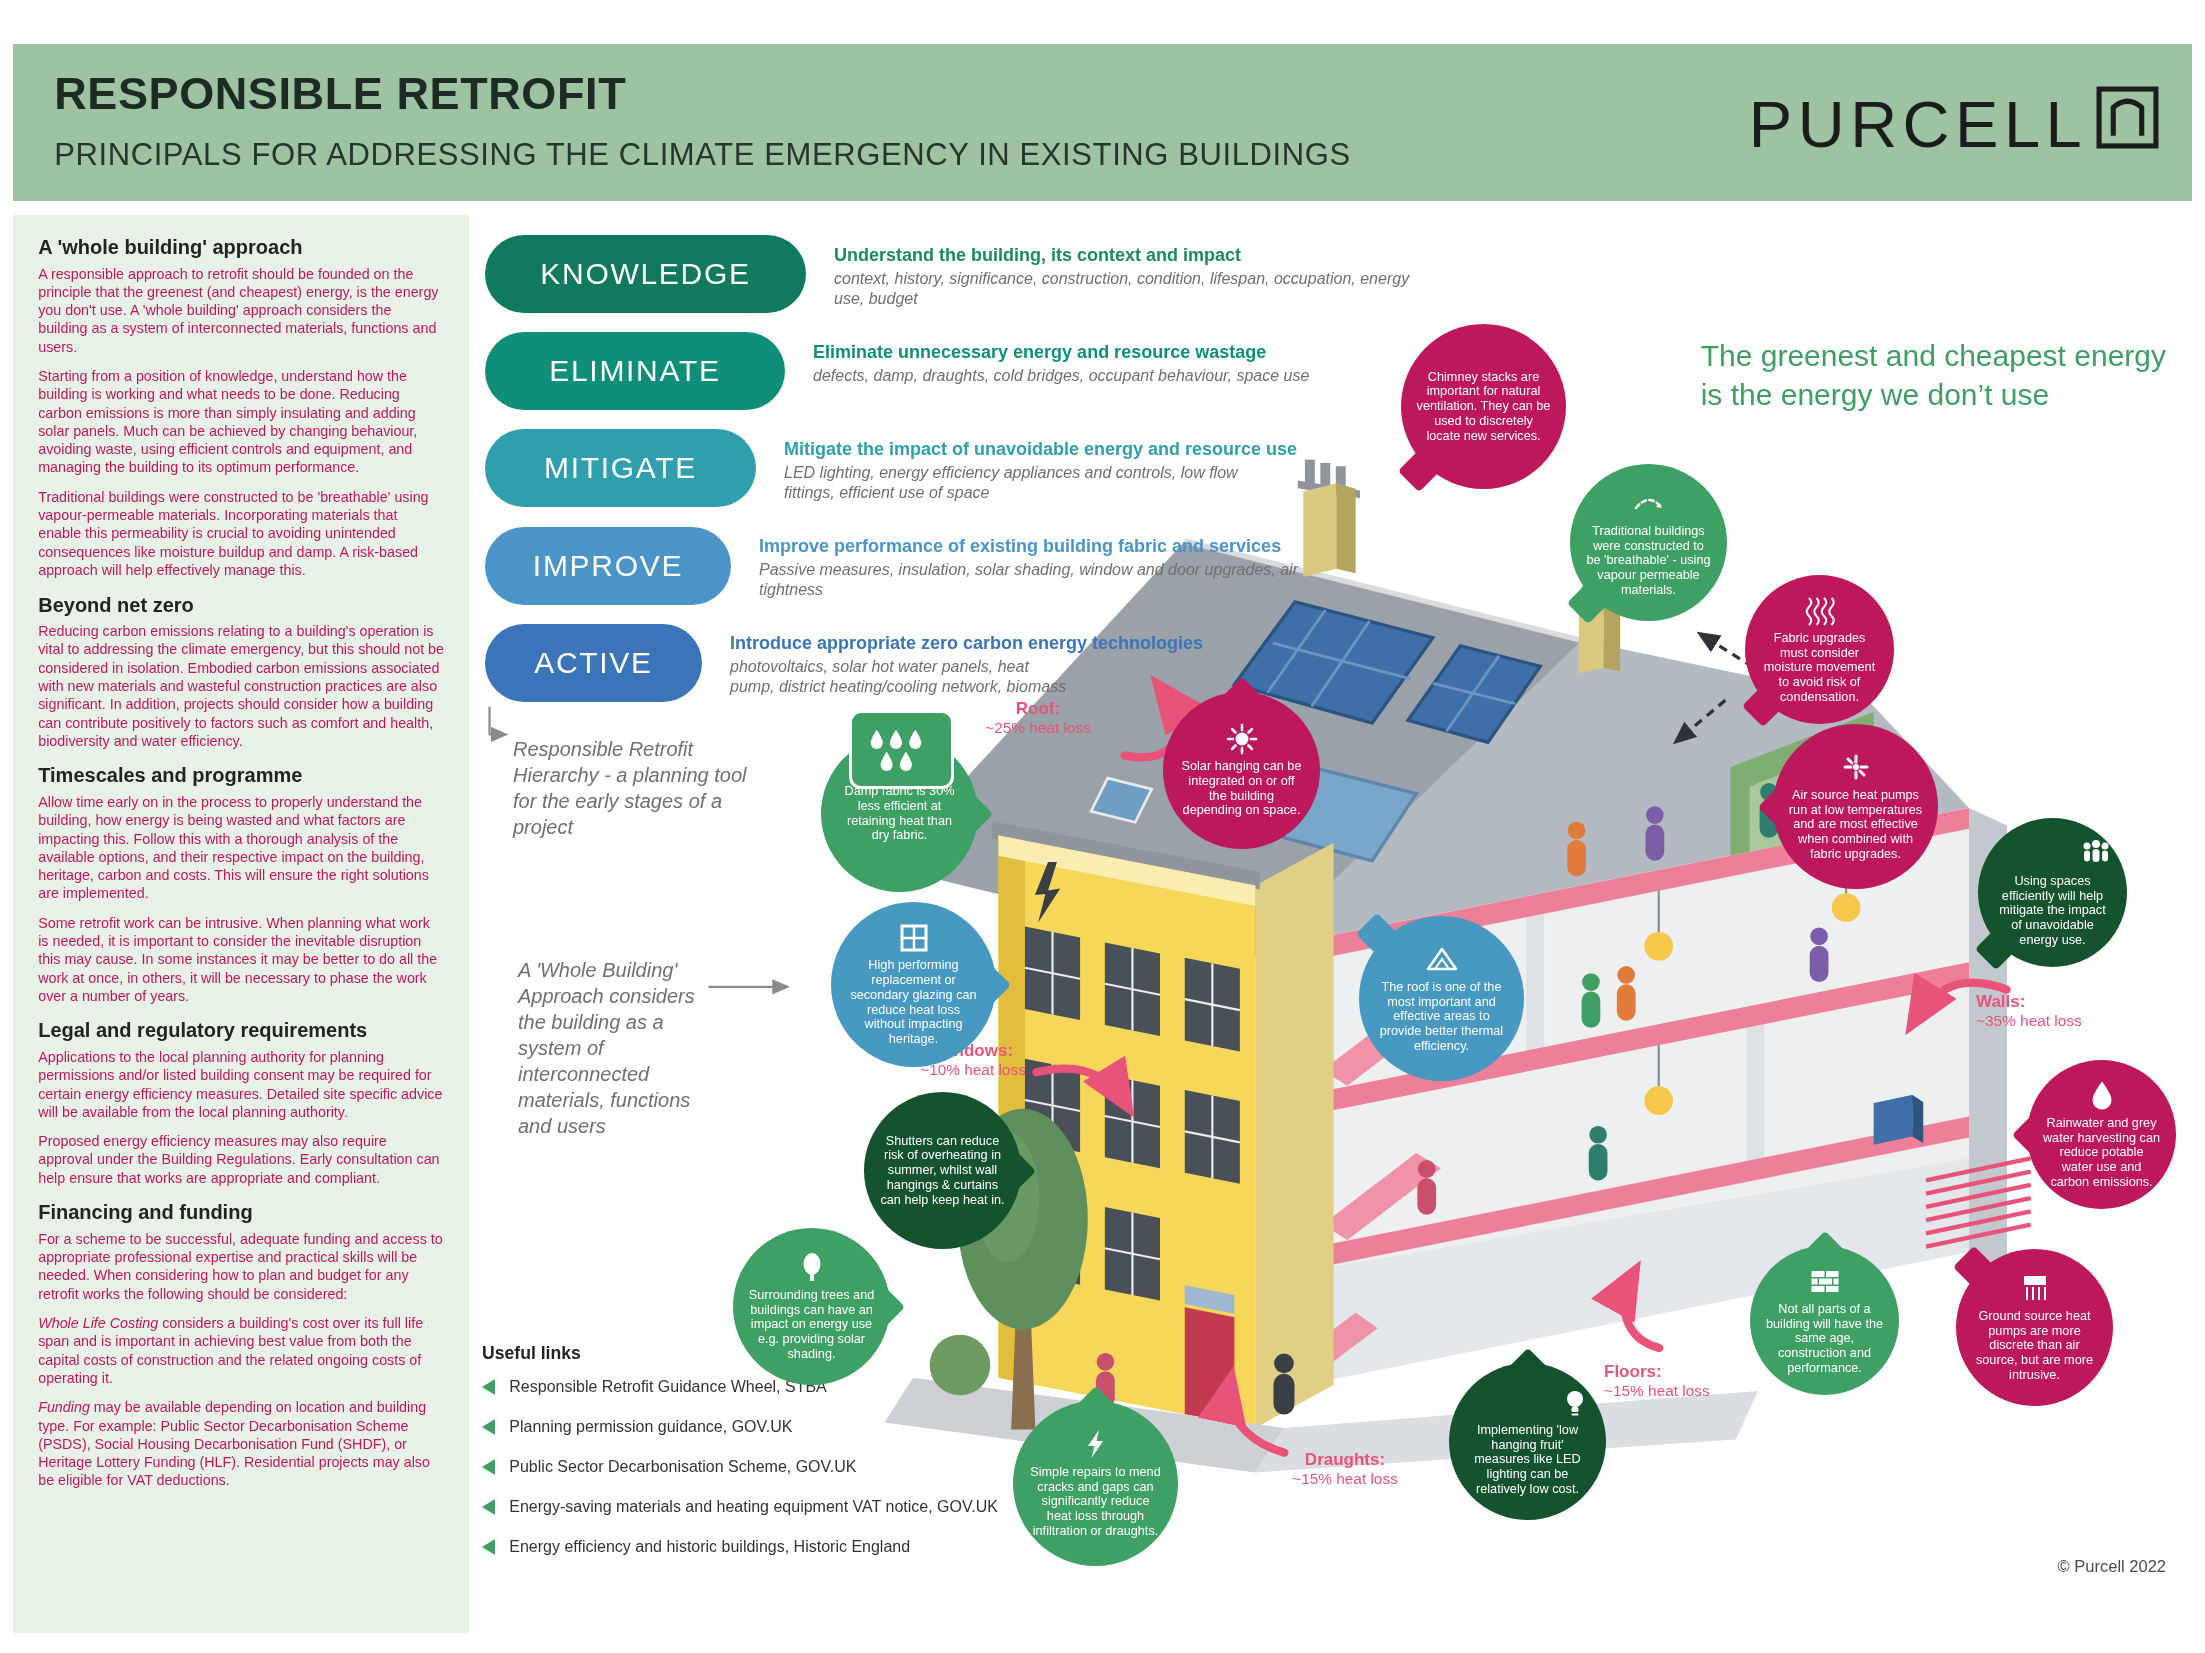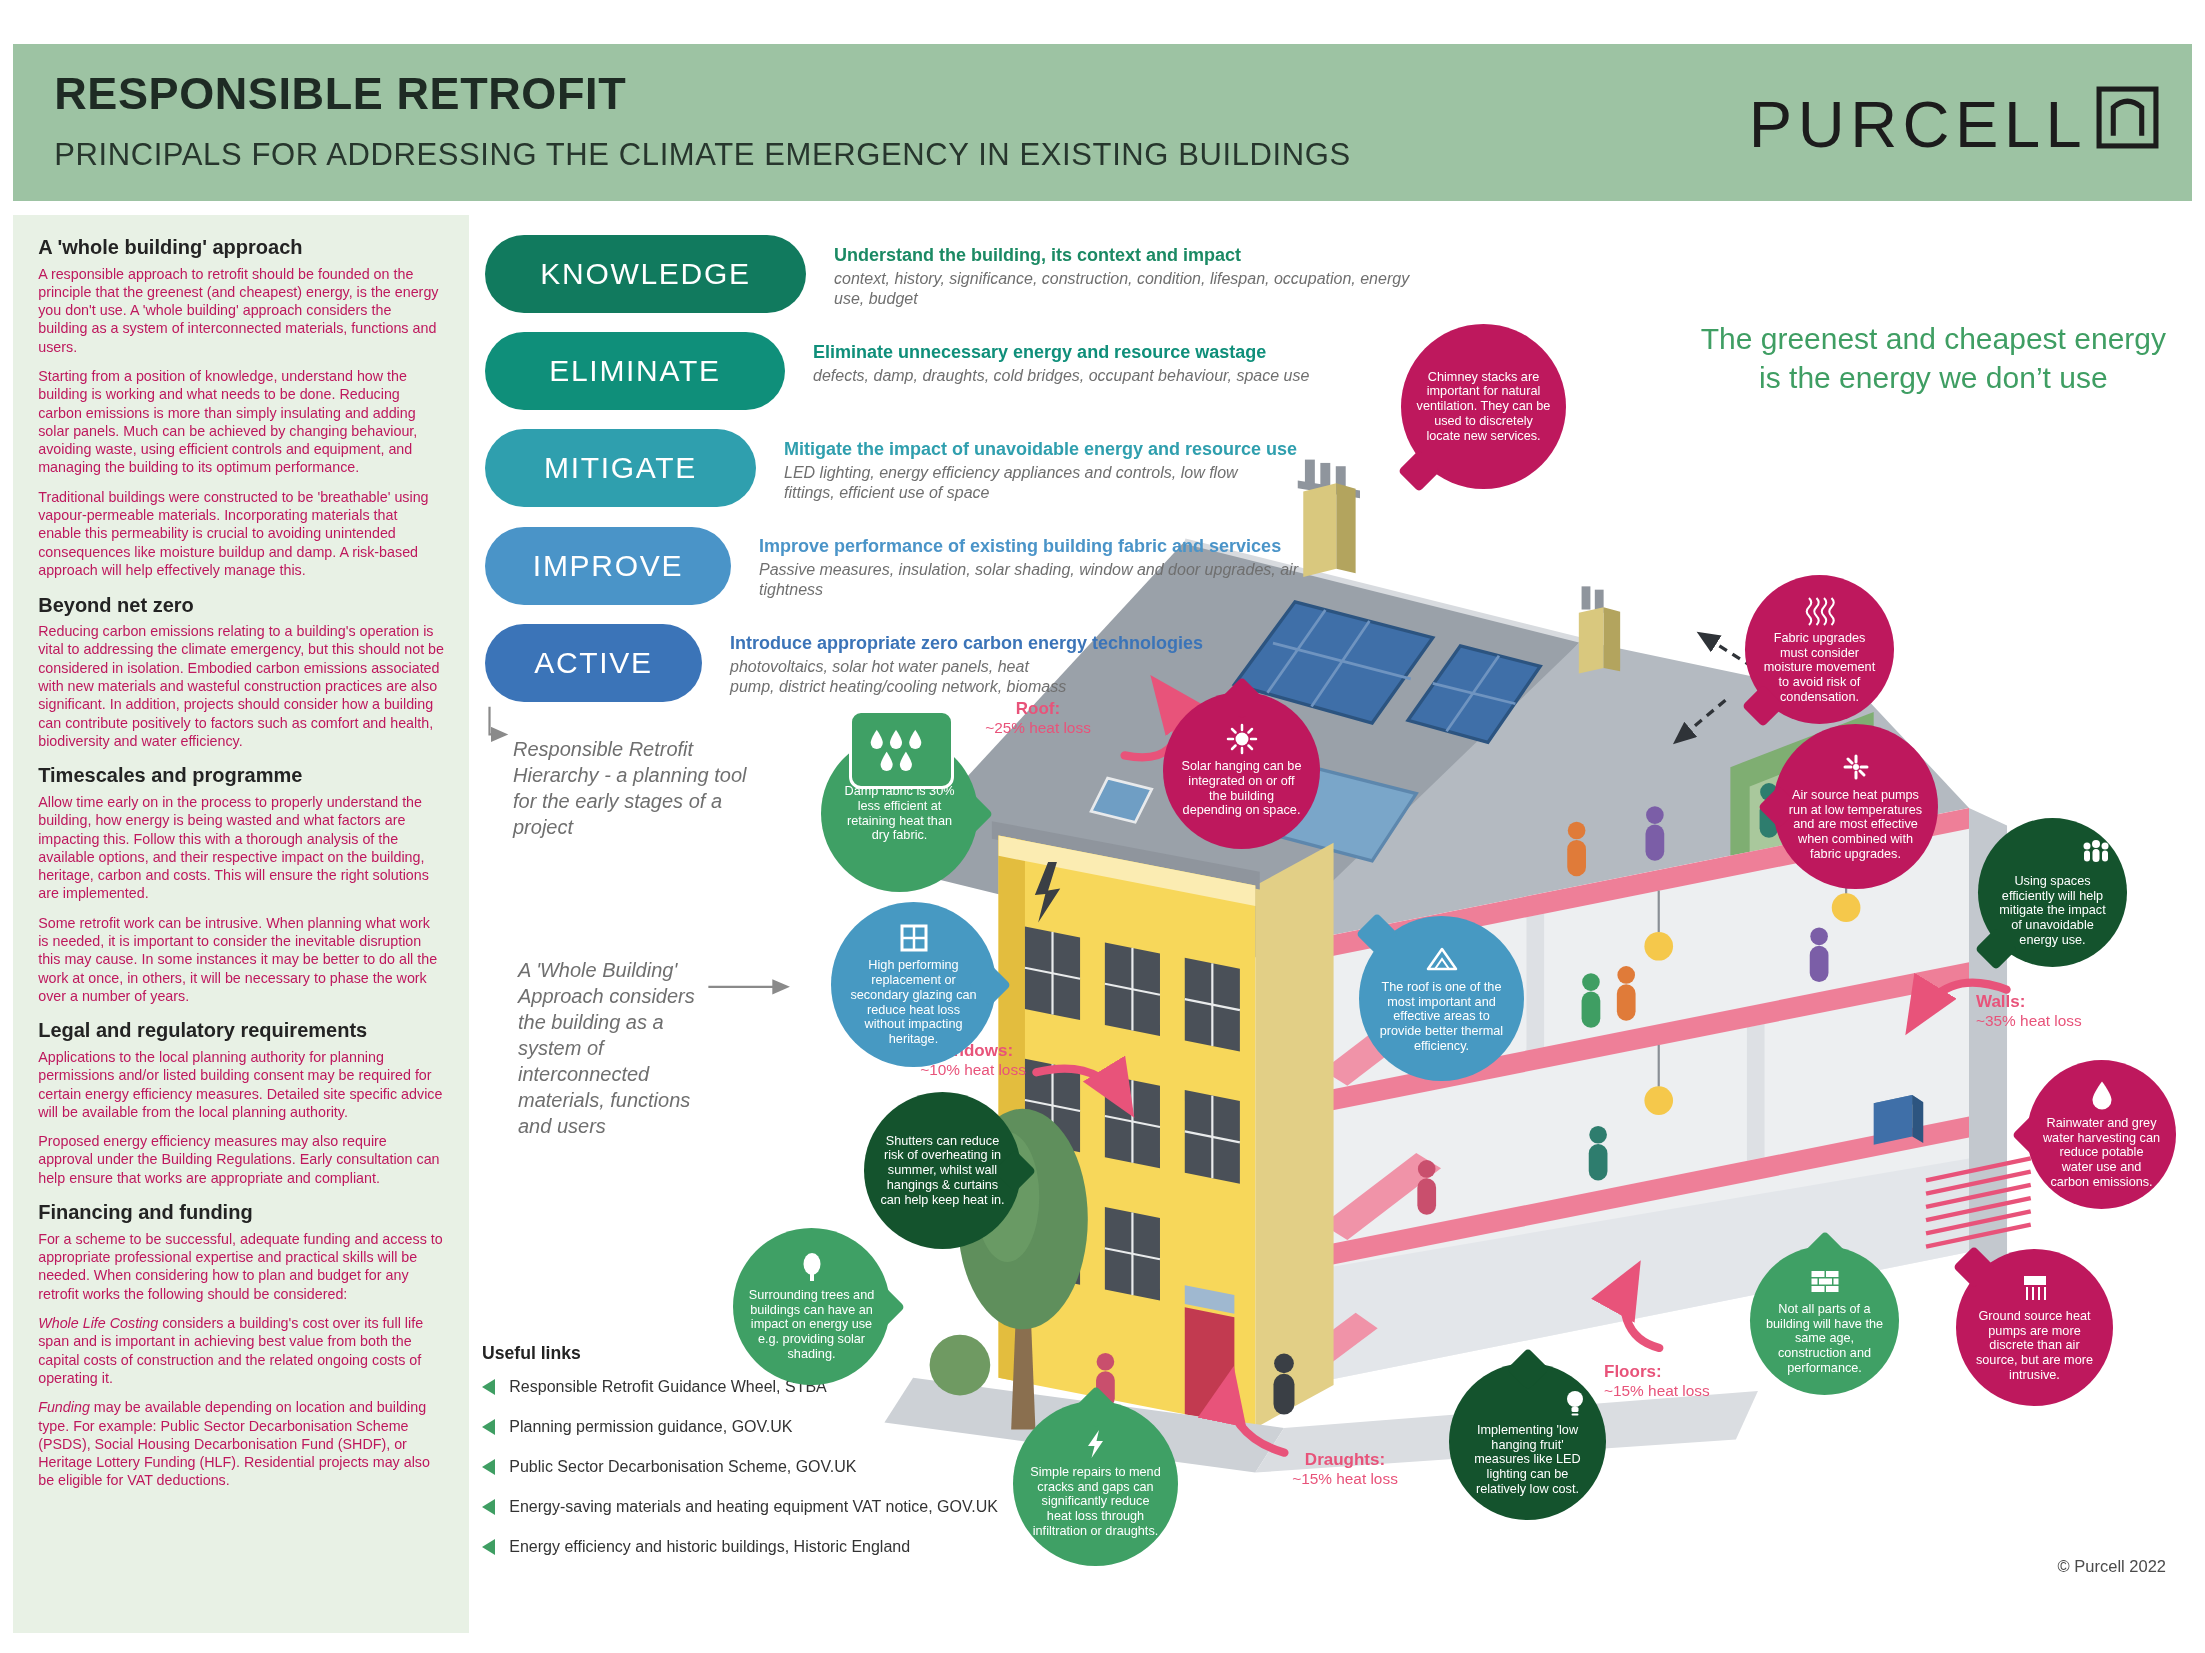--- a/index.html
+++ b/index.html
@@ -22,21 +22,21 @@
   
   .pill{position:absolute;left:485px;height:78px;border-radius:40px;color:#fff;display:flex;align-items:center;justify-content:center;font-size:30px;letter-spacing:1.7px;z-index:15;}
   .step-0{background:#117a5e;} .step-1{background:#0f8f7a;} .step-2{background:#2f9fae;} .step-3{background:#4a94c8;} .step-4{background:#3b74b8;}
   .step-title{position:absolute;z-index:15;width:606px;}
   .step-title .t{font-size:18px;font-weight:bold;}
   .step-title .d{font-size:16px;font-style:italic;color:#6f6f6f;margin-top:3.3px;line-height:1.25;}
   .tc-0{color:#1b8a64;} .tc-1{color:#0f8f7a;} .tc-2{color:#2f9fae;} .tc-3{color:#4a94c8;} .tc-4{color:#3b74b8;}
   .note{position:absolute;font-size:20px;font-style:italic;color:#6f6f6f;line-height:1.3;z-index:15;}
 
   
-  .tagline{position:absolute;right:39px;top:319px;text-align:center;color:#3f9e63;font-size:30px;line-height:1.3;z-index:15;}
+  .tagline{position:absolute;right:39px;top:336px;text-align:left;color:#3f9e63;font-size:30px;line-height:1.3;z-index:15;}
   .links{position:absolute;left:482px;top:1343px;z-index:22;}
   .links-h{font-size:17.6px;font-weight:bold;color:#232323;margin-bottom:14.3px;}
   .link-row{display:flex;align-items:center;margin-bottom:22px;}
   .link-tri{width:0;height:0;border-top:8.3px solid transparent;border-bottom:8.3px solid transparent;border-right:13.2px solid #3f9e63;margin-right:14.3px;flex:none;}
   .link-txt{font-size:16px;color:#333;}
   .footer{position:absolute;right:39px;top:1557px;font-size:16.5px;color:#4a4a4a;z-index:15;}
 
   
   .callout{position:absolute;border-radius:50%;color:#fff;display:flex;flex-direction:column;align-items:center;justify-content:center;text-align:center;padding:15.4px;box-sizing:border-box;font-size:12.7px;line-height:1.16;z-index:30;}
   .c-blue{background:#be185d;} .c-green{background:#3fa065;} .c-teal{background:#14532d;align-items:flex-end;} .c-steel{background:#4799c2;}
@@ -426,20 +426,27 @@
       <path d="M 3130 1270 L 3044 1342" marker-end="url(#ah-dark)"></path>
       <path d="M 3180 1210 L 3088 1152" marker-end="url(#ah-dark)"></path>
     </g>
   </svg>
 
   <div class="callout c-blue t-bl" style="left:1401px;top:324px;width:165px;height:165px;">
       <span class="tail"></span>
       <span>Chimney stacks are important for natural ventilation. They can be used to discretely locate new services.</span>
     </div>
 
+  <div class="callout c-green t-bl" style="left:1570px;top:464px;width:157px;height:157px;">
+      <span class="tail"></span>
+    <svg class="co-icon" viewBox="0 0 58 58" width="32" height="32">
+        <use href="#i-breathe"></use>
+      </svg>
+    <span>Traditional buildings were constructed to be 'breathable' - using vapour permeable materials.</span>
+    </div>
 
   <div class="callout c-blue t-bl" style="left:1745px;top:575px;width:149px;height:149px;">
       <span class="tail"></span>
     <svg class="co-icon" viewBox="0 0 58 58" width="32" height="32">
         <use href="#i-coils"></use>
       </svg>
     <span>Fabric upgrades must consider moisture movement to avoid risk of condensation.</span>
     </div>
 
   <div class="callout c-blue t-l" style="left:1773px;top:724px;width:165px;height:165px;">

